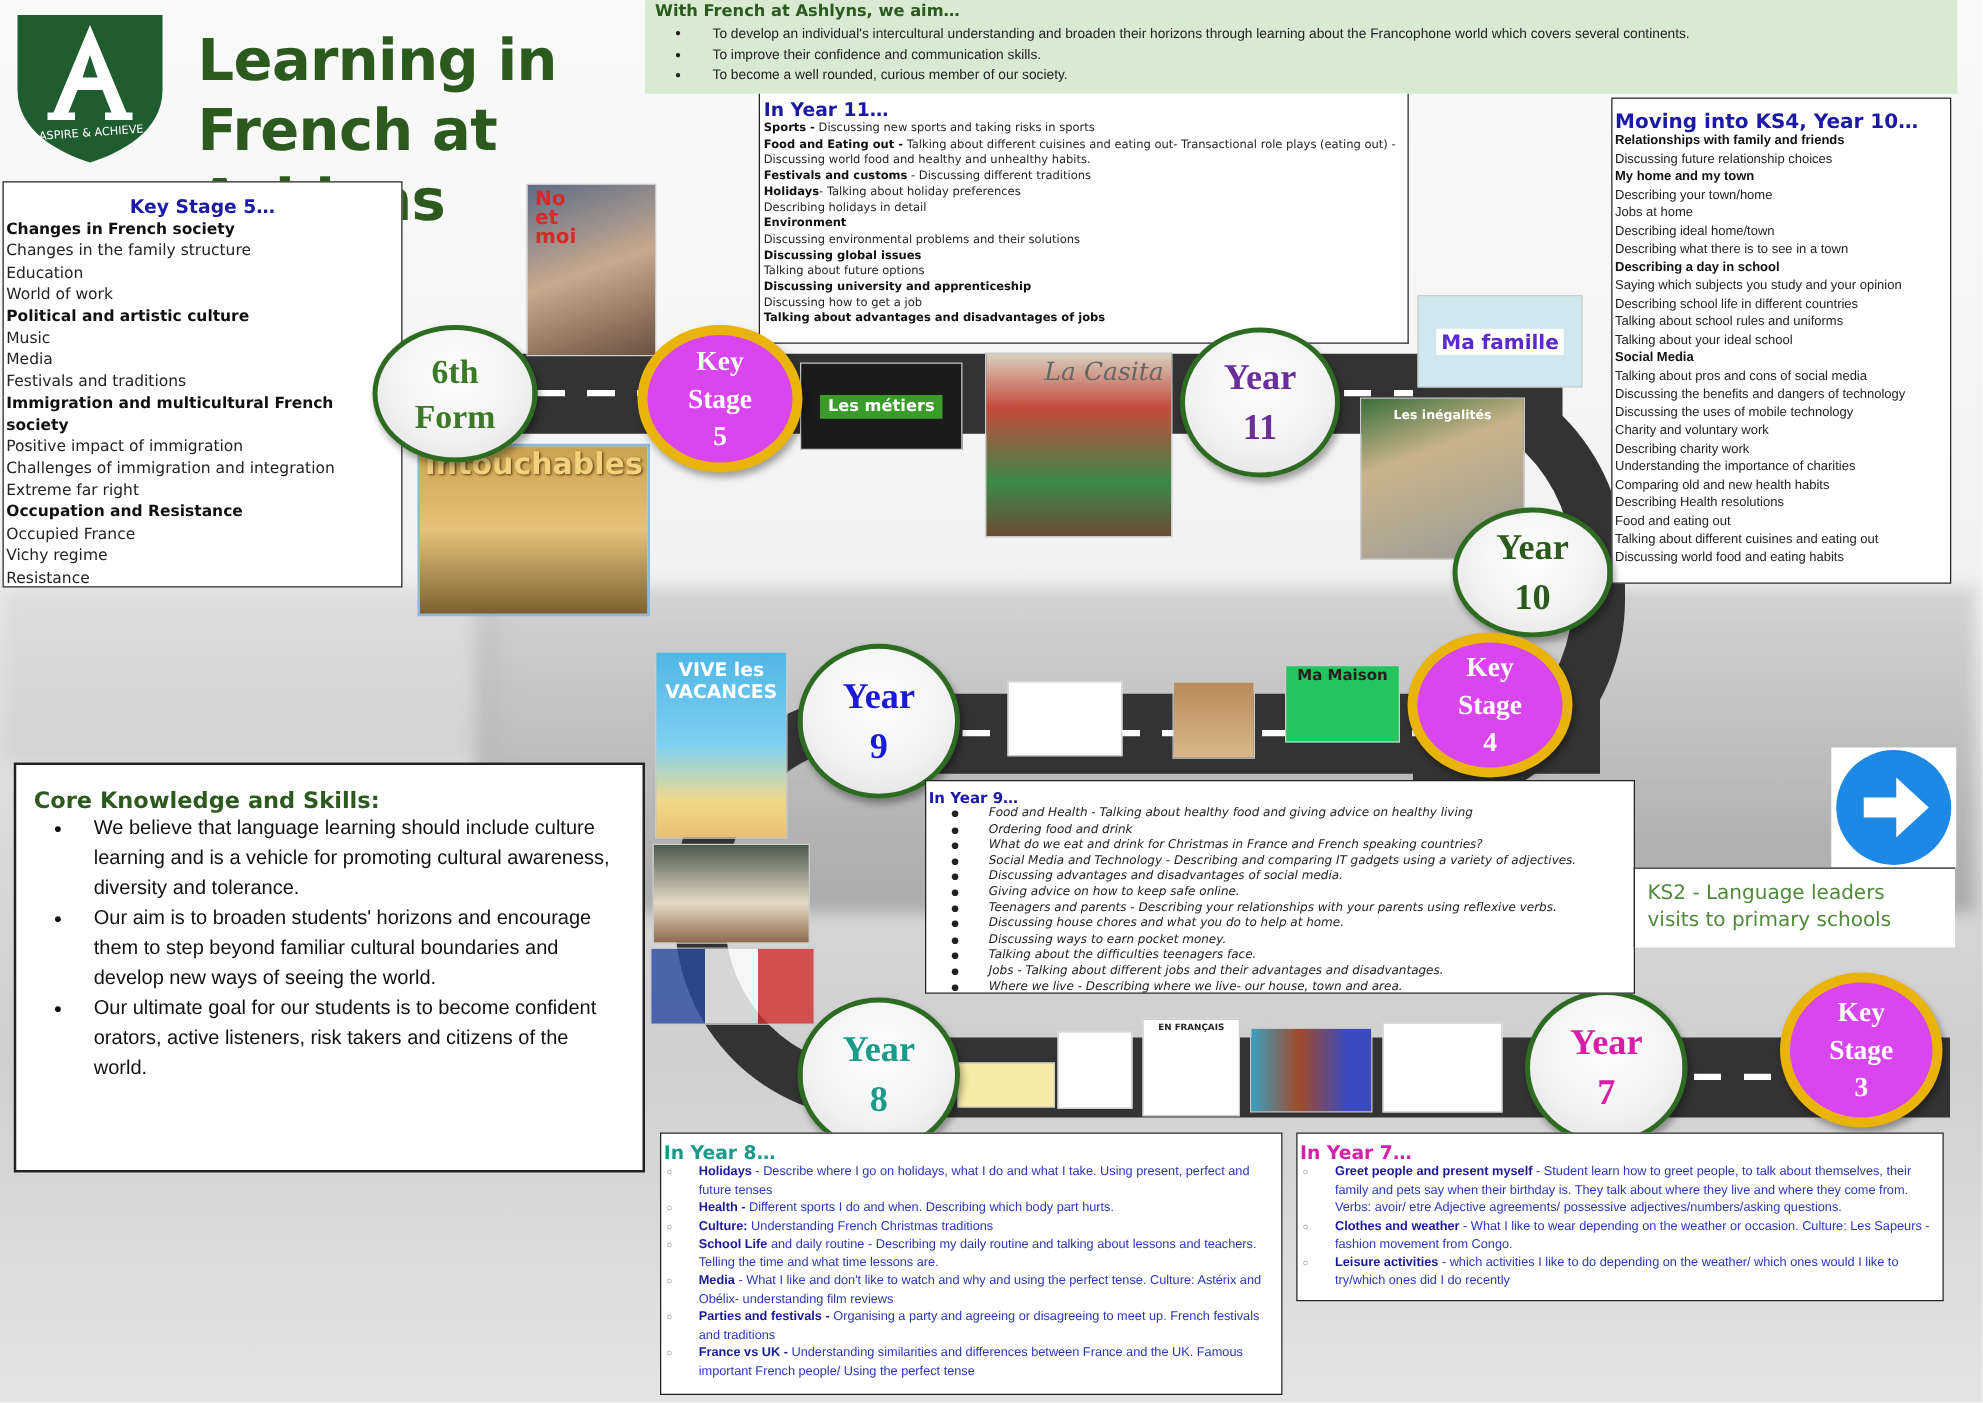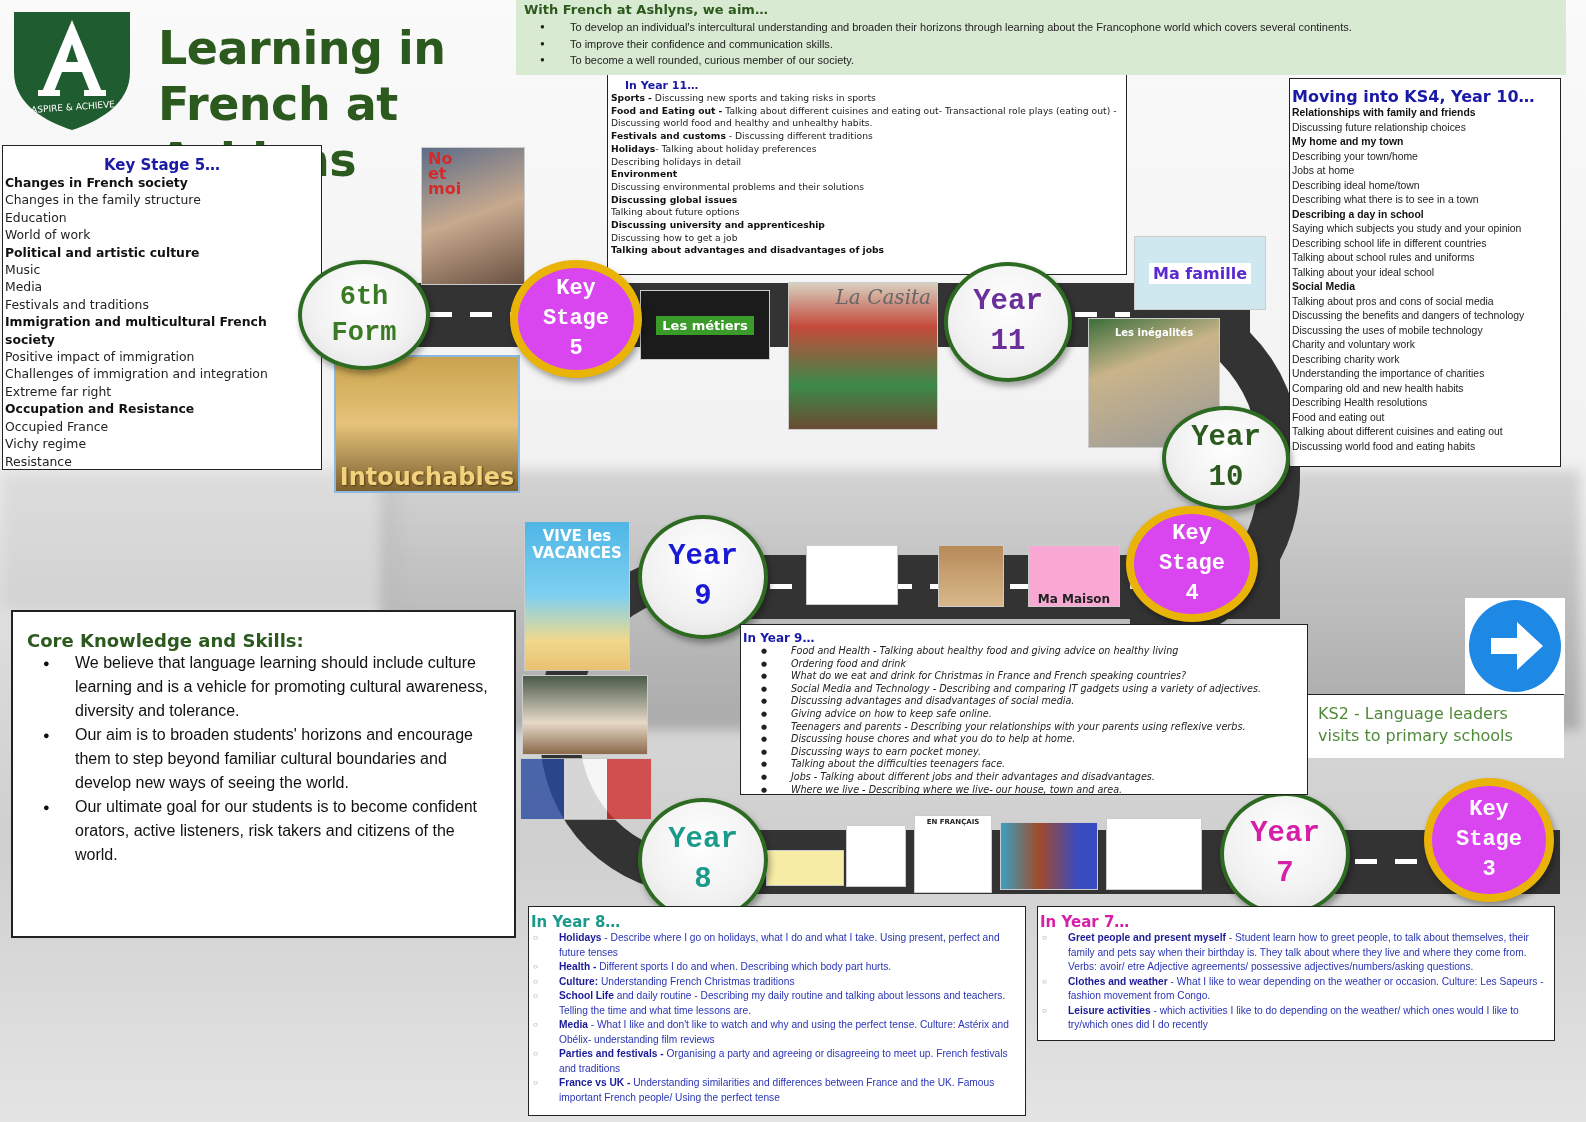--- a/index.html
+++ b/index.html
@@ -38,21 +38,21 @@
 
   
   .box { background: #fff; border: 1px solid #222; }
   .box .h { font-weight: bold; font-family: "DejaVu Sans", sans-serif; }
   .ks5 { left: 2px; top: 145px; width: 320px; height: 325px; padding: 10px 2px; }
   .ks5 .h { color: #1a1aa6; font-size: 15px; text-align: center; }
   .ks5 .ln { font-size: 12.4px; line-height: 17.4px; color: #222; font-family: "DejaVu Sans", sans-serif; }
   .ks5 .ln.b { font-weight: bold; color: #111; }
 
   .y11 { left: 607px; top: 75px; width: 520px; height: 200px; padding: 4px 3px; border-top: none; }
-  .y11 .h { color: #1a1aa6; font-size: 11px; margin-left: 14px; }
+  .y11 .h { color: #1a1aa6; font-size: 15px; }
   .y11 .ln { font-size: 9.2px; line-height: 12.7px; color: #222; font-family: "DejaVu Sans", sans-serif; }
   .y11 .ln b { color: #111; }
 
   .y10 { left: 1289px; top: 78px; width: 272px; height: 389px; padding: 8px 2px; }
   .y10 .h { color: #1a1aa6; font-size: 16px; }
   .y10 .ln { font-size: 10.4px; line-height: 14.5px; color: #222; }
   .y10 .ln.b { font-weight: bold; color: #111; }
 
   .core { left: 11px; top: 610px; width: 505px; height: 328px; border: 2px solid #222; padding: 18px 14px; }
   .core .h { color: #2c5a1e; font-size: 18px; }
@@ -82,29 +82,29 @@
   .y8 li b, .y7 li b { color: #1a1a99; }
 
   
   .road { background: #333; }
   .dash { position: absolute; height: 5px; background: repeating-linear-gradient(90deg, #fff 0 22px, transparent 22px 40px); }
 
   
   .circle {
     position: absolute; border-radius: 50%;
     display: flex; flex-direction: column; align-items: center; justify-content: center;
-    font-family: Liberation Mono, monospace; font-weight: bold; text-align: center;
+    font-family: Liberation Serif, serif; font-weight: bold; text-align: center;
     box-shadow: 2px 4px 6px rgba(0,0,0,0.35);
   }
   .circle.light { background: radial-gradient(circle at 50% 35%, #ffffff 0%, #f1f1f1 60%, #dcdcdc 100%); border: 4px solid #2e6b22; }
   .circle.dark { background: #d946ef; border: 8px solid #eab308; color: #fff; }
   .circle span { display: block; }
 
   
-  .img { position: absolute; border: 1px solid #ccc; overflow: hidden; display: flex; align-items: flex-end; justify-content: center; }
+  .img { position: absolute; border: 1px solid #ccc; overflow: hidden; display: flex; justify-content: center; }
   .img .cap { font-family: "DejaVu Sans", sans-serif; font-weight: bold; }
 </style>
 </head>
 <body>
 
 <div class="bg-building"></div>
 <div class="bg-building2"></div>
 
 <div>
 
@@ -236,21 +236,21 @@
 <div class="img" style="left:1088px;top:318px;width:132px;height:130px;background:linear-gradient(160deg,#3b6e3a 0%,#c9b48a 35%,#9a9a9a 100%);align-items:flex-start;padding-top:8px;">
   <span class="cap" style="color:#fff;font-size:10px;">Les inégalités</span>
 </div>
 <div class="img" style="left:524px;top:521px;width:106px;height:150px;background:linear-gradient(180deg,#4fb6e6 0%,#7fd0f0 50%,#f0d98c 80%,#e8c070 100%);align-items:flex-start;padding-top:6px;">
   <span class="cap" style="color:#fff;font-size:15px;line-height:17px;text-align:center;width:90px;">VIVE les VACANCES</span>
 </div>
 <div class="img" style="left:522px;top:675px;width:126px;height:80px;background:linear-gradient(180deg,#4a5a4a,#e6d9c8 60%,#8a6a4a);"></div>
 <div class="img" style="left:520px;top:758px;width:132px;height:62px;background:linear-gradient(90deg,#2a4aa0 0 33%,#fff 33% 66%,#d03030 66%);opacity:0.8;"></div>
 <div class="img" style="left:806px;top:545px;width:92px;height:60px;background:#fff;"></div>
 <div class="img" style="left:938px;top:545px;width:66px;height:62px;background:linear-gradient(180deg,#b88a5a,#d8b88a);"></div>
-<div class="img" style="left:1028px;top:545px;width:92px;height:62px;background:#f9a8d4;">
+<div class="img" style="left:1028px;top:532px;width:92px;height:62px;background:#22c55e;">
   <span class="cap" style="color:#222;font-size:12px;">Ma Maison</span>
 </div>
 <div class="img" style="left:766px;top:850px;width:78px;height:36px;background:#f6eca6;"></div>
 <div class="img" style="left:846px;top:825px;width:60px;height:62px;background:#fff;"></div>
 <div class="img" style="left:914px;top:815px;width:78px;height:78px;background:#fff;align-items:flex-start;padding-top:2px;">
   <span class="cap" style="color:#222;font-size:7px;">EN FRANÇAIS</span>
 </div>
 <div class="img" style="left:1000px;top:822px;width:98px;height:68px;background:linear-gradient(90deg,#3aa0c0,#a04a2a 40%,#3a4ac0 80%);"></div>
 <div class="img" style="left:1106px;top:818px;width:96px;height:72px;background:#fff;"></div>
 

